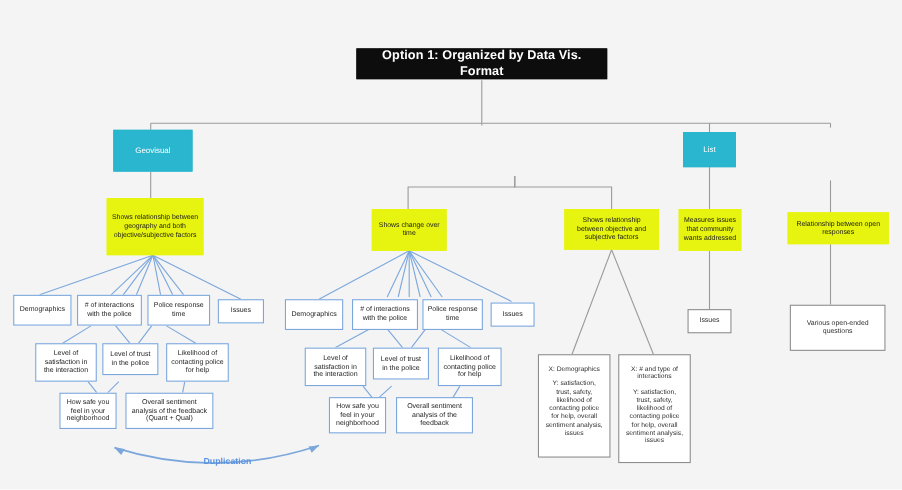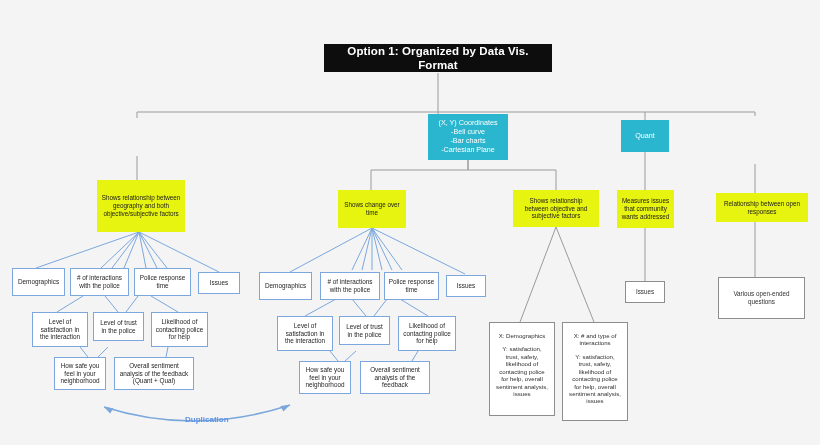--- a/index.html
+++ b/index.html
@@ -134,30 +134,27 @@
       <path d="M104 407 Q196 436 290 405" stroke="#7ba7dd" stroke-width="1.6"></path>
       <path d="M104 407 l9.5 1.2 l-3.4 5.4 z" fill="#7ba7dd"></path>
       <path d="M290 405 l-9.6 0.9 l3.0 5.6 z" fill="#7ba7dd"></path>
     </g>
   </svg>
 
   <div class="node root" style="left:324px;top:44px;width:228px;height:28px;">
     <span>Option 1: Organized by Data Vis. Format</span>
   </div>
 
-
-  <div class="node teal" style="left:428px;top:114px;width:80px;height:46px;">
-    <span class="multiline" style="white-space:pre-line;">(X, Y) Coordinates
--Bell curve
--Bar charts
--Cartesian Plane</span>
-  </div>
+  <div class="node teal" style="left:103px;top:118px;width:72px;height:38px;">
+    <span>Geovisual</span>
+  </div>
+
 
   <div class="node teal" style="left:621px;top:120px;width:48px;height:32px;">
-    <span>Quant</span>
+    <span>List</span>
   </div>
 
 
   <div class="node yellow" style="left:97px;top:180px;width:88px;height:52px;">
     <span>Shows relationship between geography and both objective/subjective factors</span>
   </div>
 
   <div class="node yellow" style="left:338px;top:190px;width:68px;height:38px;">
     <span>Shows change over time</span>
   </div>

